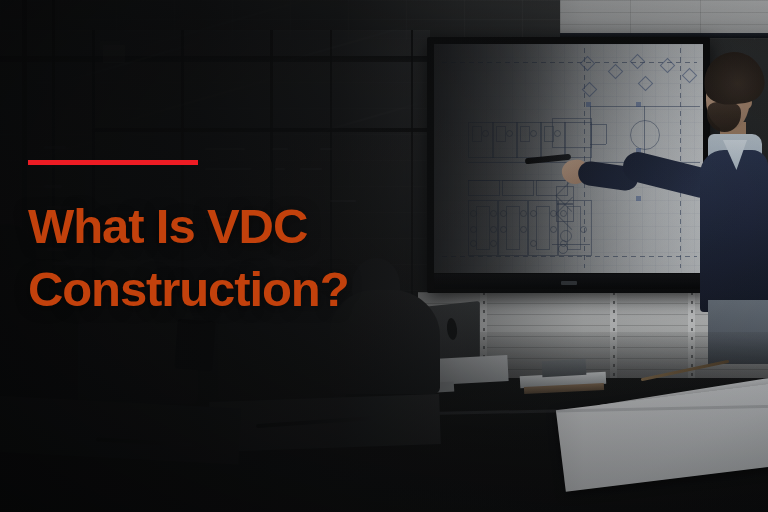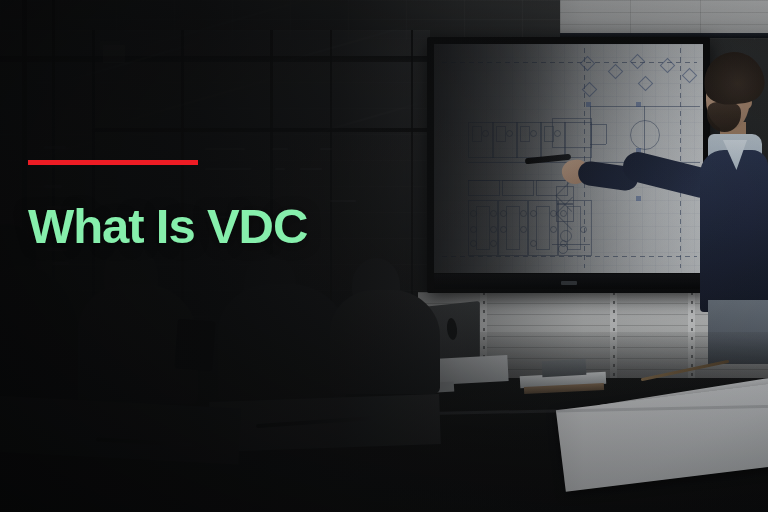--- a/index.html
+++ b/index.html
@@ -575,18 +575,19 @@
     <div class="pen pen1"></div>
     <div class="pen pen2"></div>
 
     <div class="desat"></div>
     <div class="overlay"></div>
     <div class="overlay2"></div>
   </div>
 
   <div class="content">
     <div class="accent-bar" style="background: rgb(237, 28, 36);"></div>
-    <h1 class="headline" style="color: #86efac;">
+    <h1 class="headline" style="color: #c2410c;">
       <span class="ln">What Is VDC</span>
+      <span class="ln">Construction?</span>
     </h1>
   </div>
 
 </div>
 
 </body></html>

